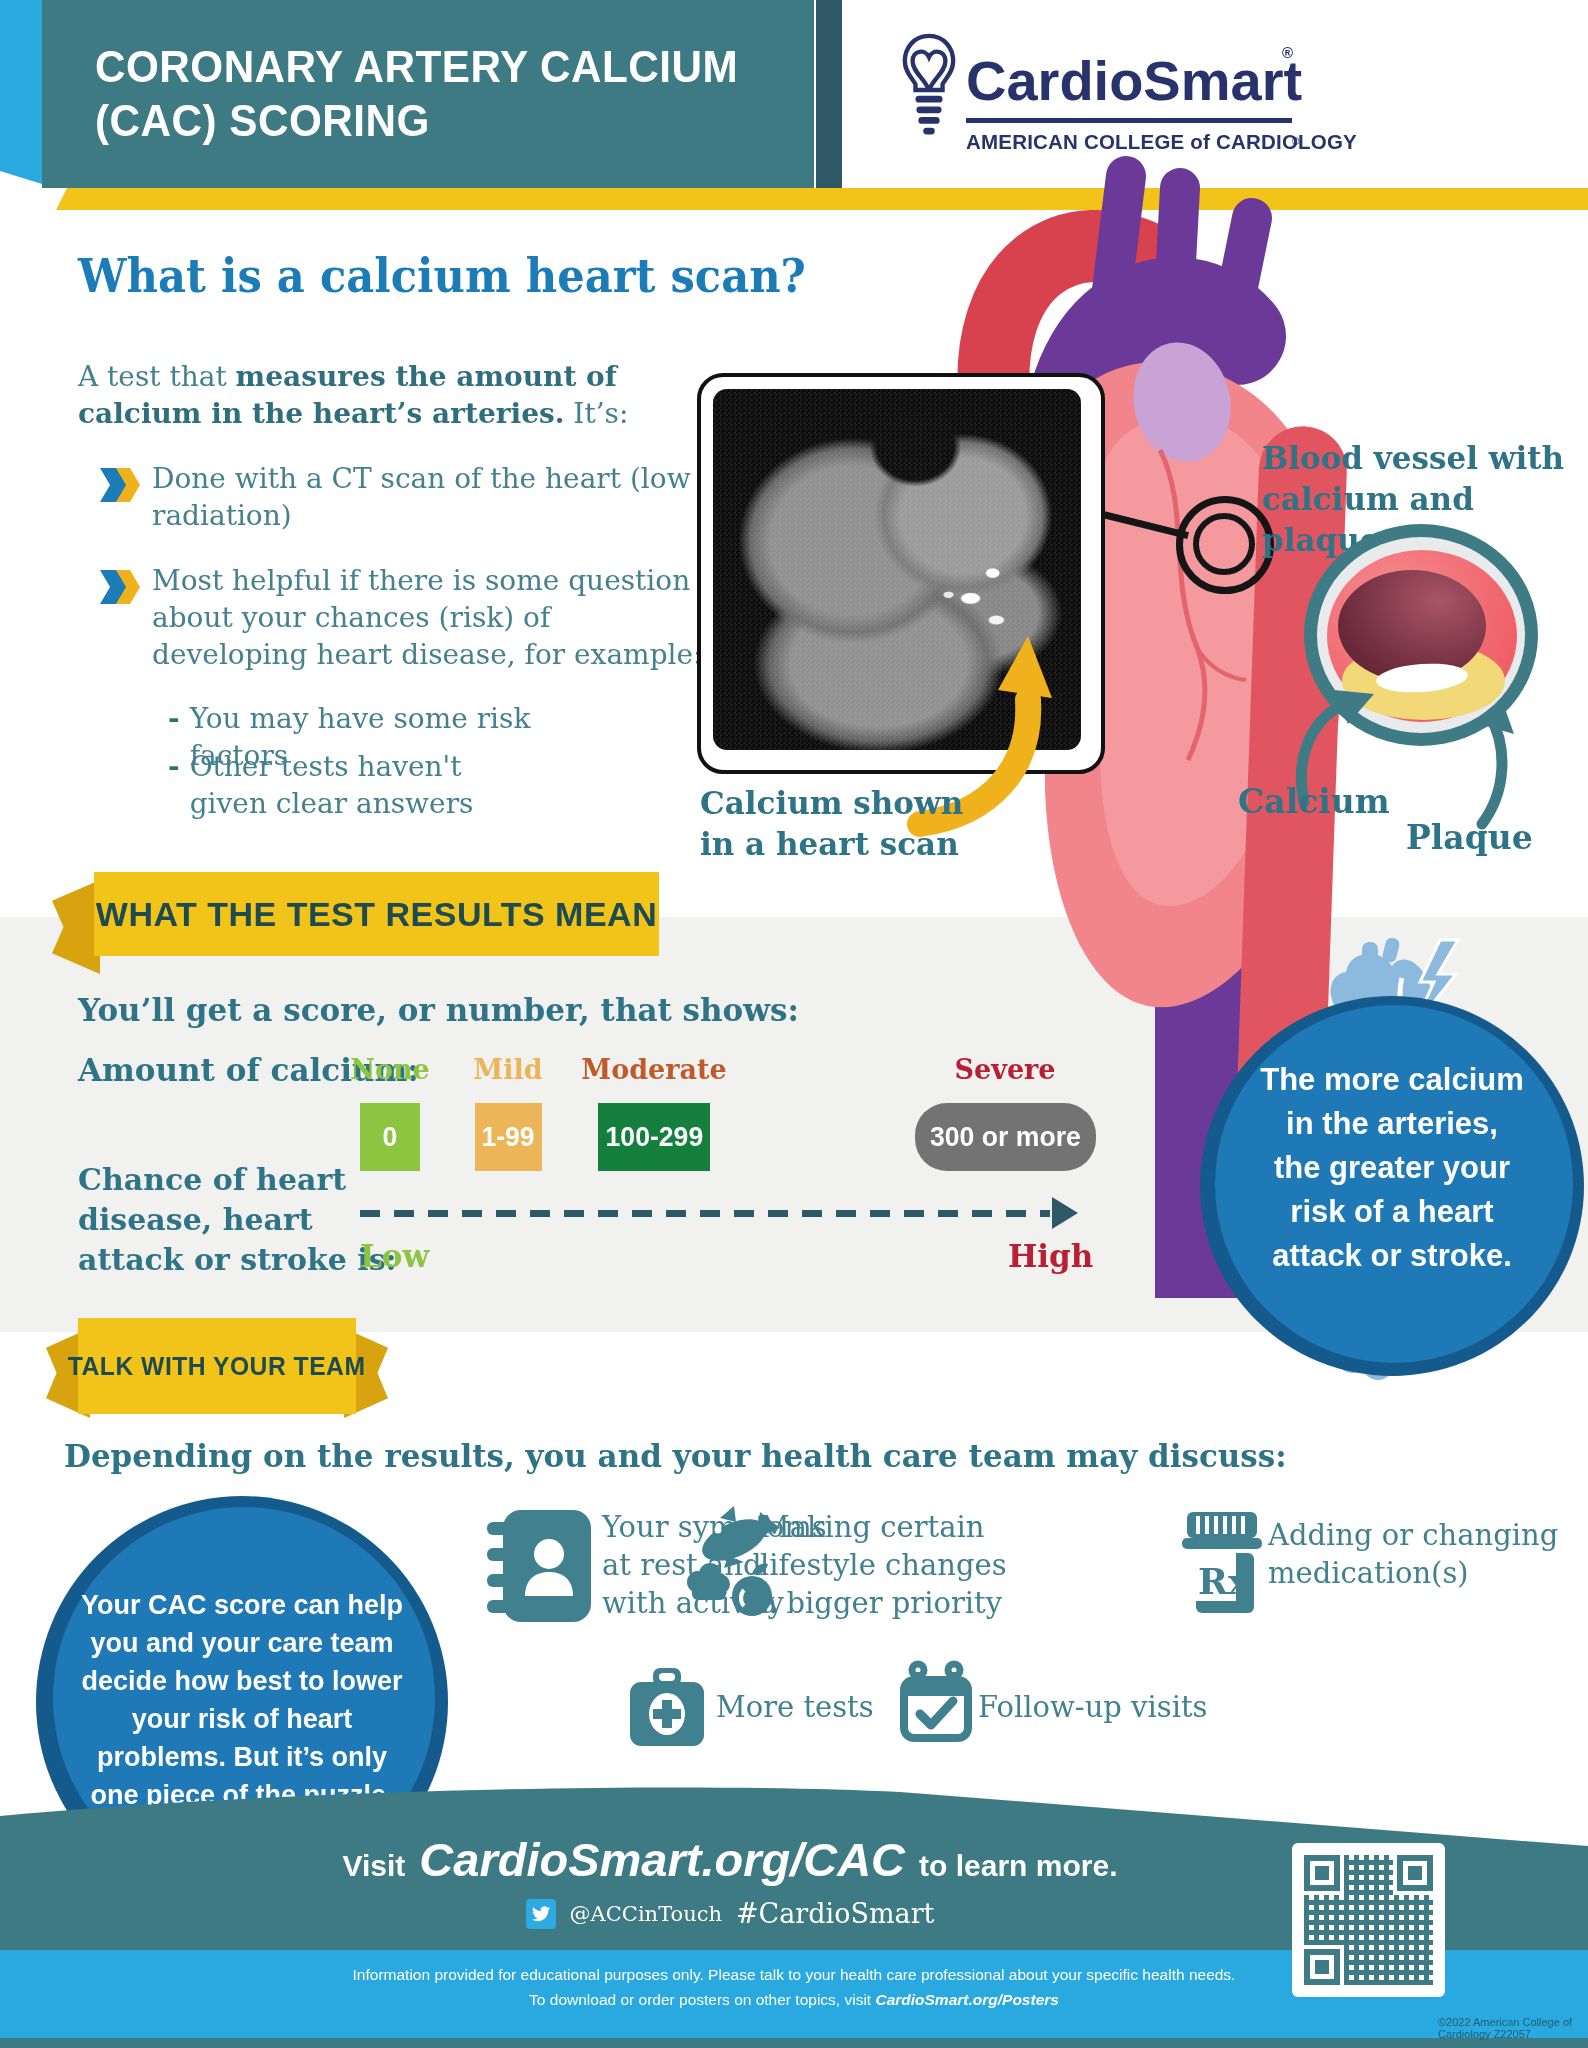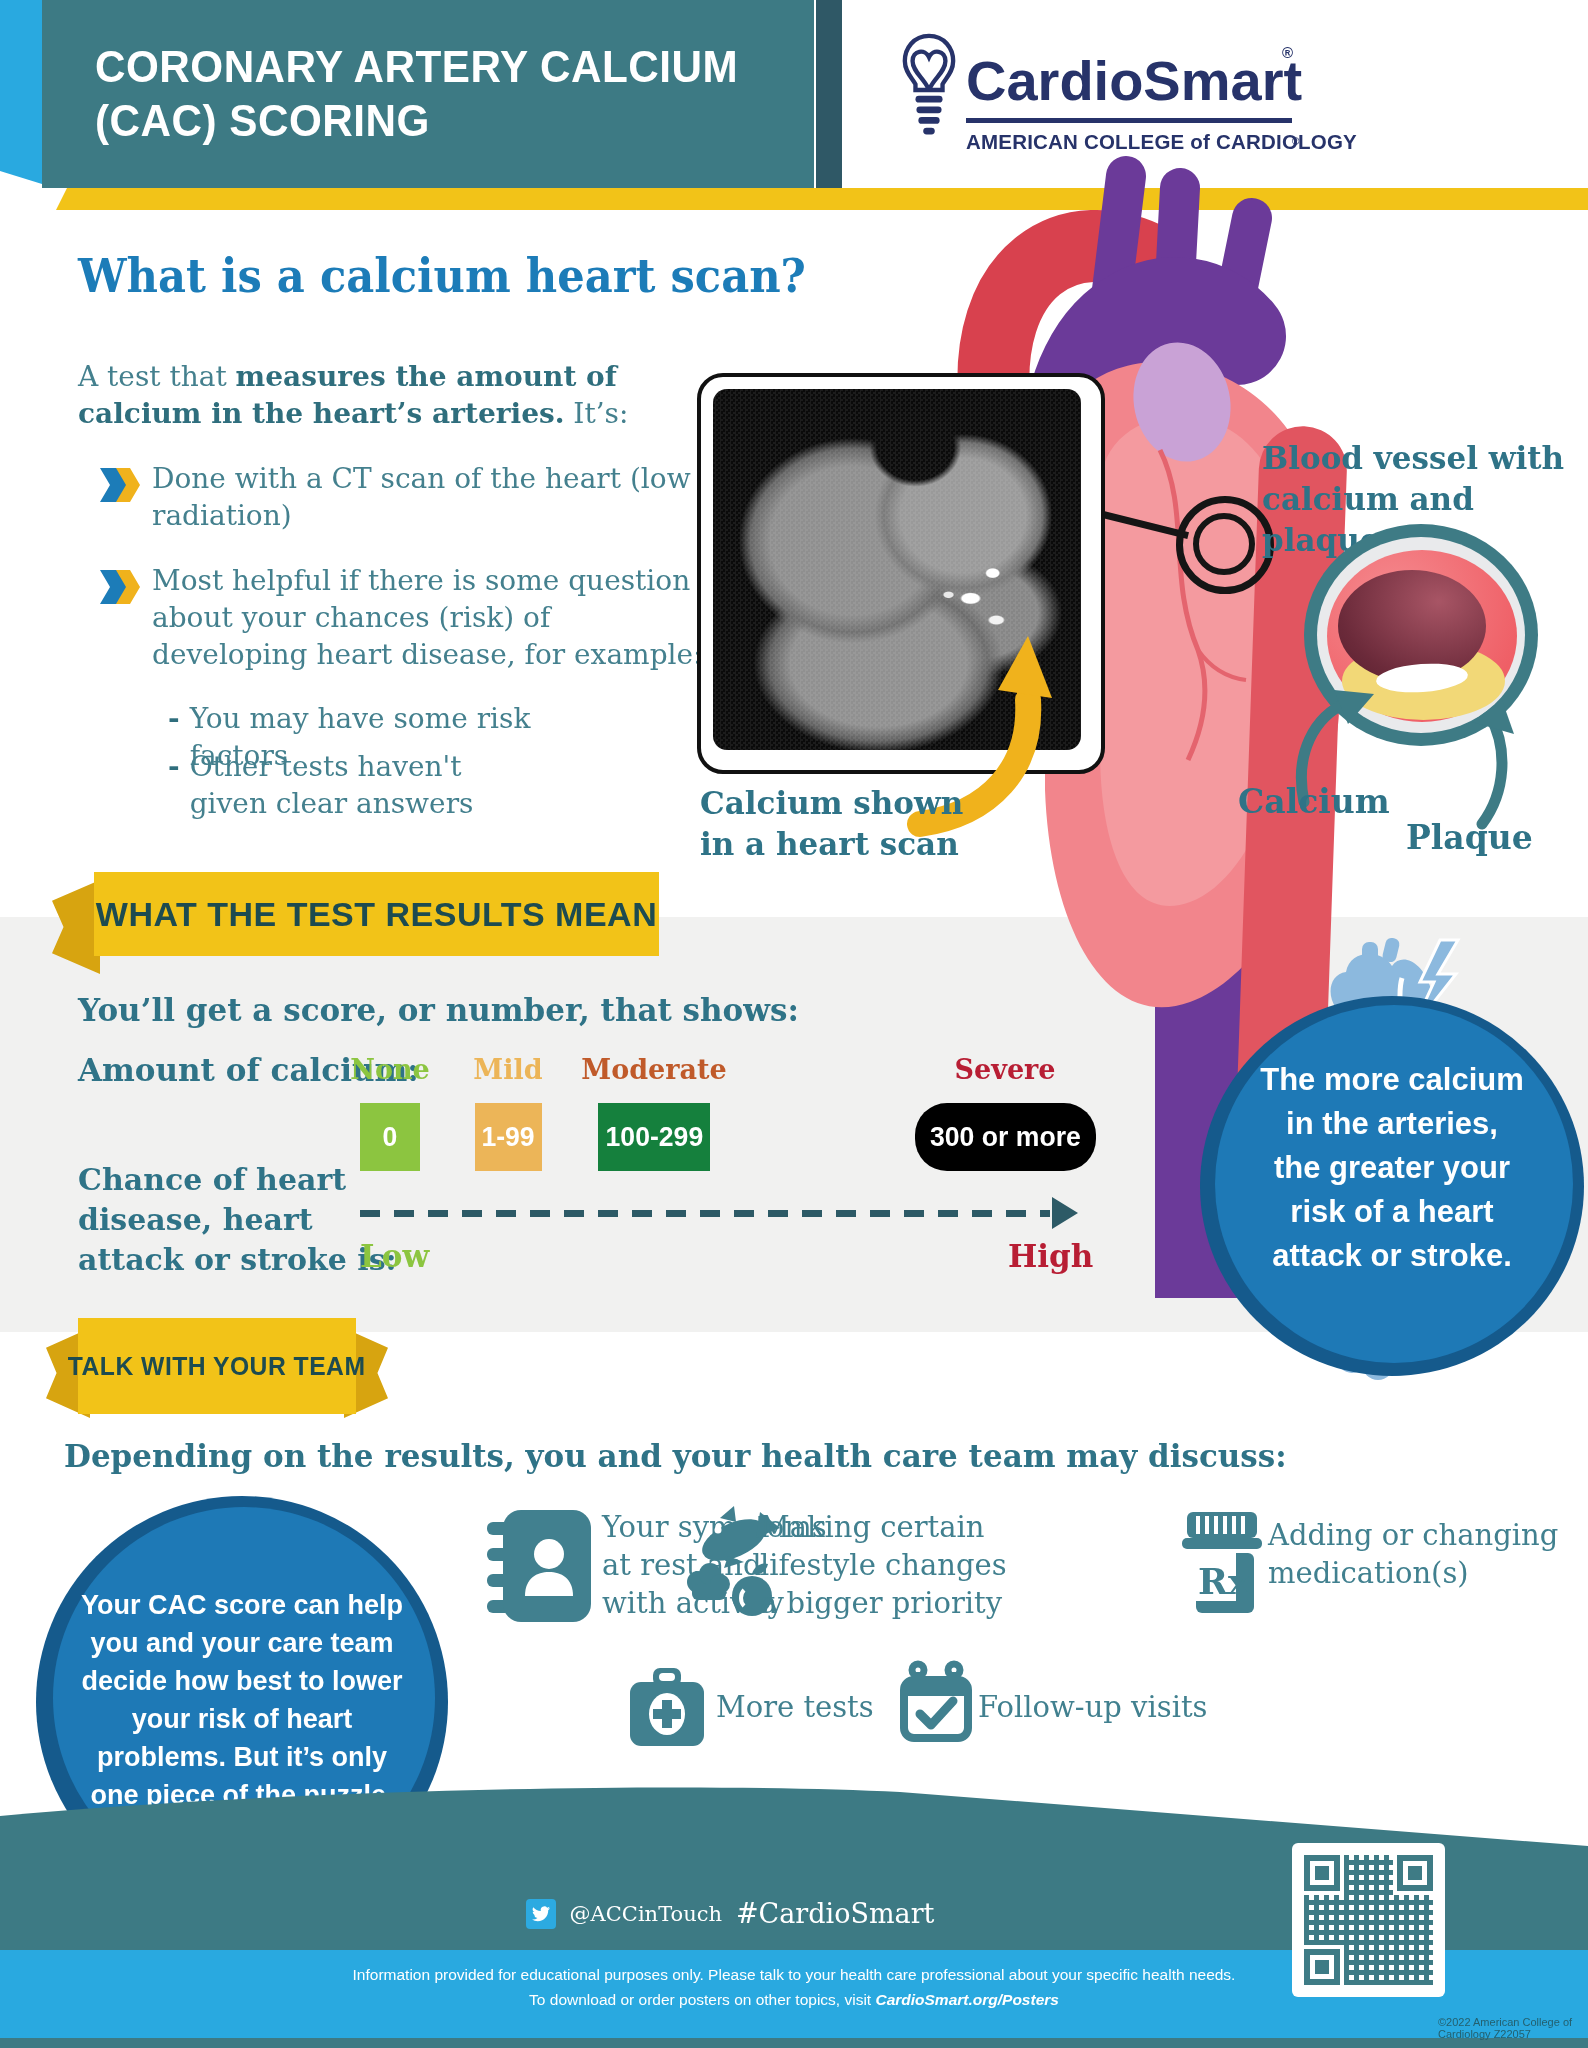--- a/index.html
+++ b/index.html
@@ -229,21 +229,21 @@
       </div>
   </div>
   <div class="scale-item" style="left:544px;top:1054px;">
     <div class="scale-label" style="color:#c05a2a;">Moderate</div>
     <div class="scale-box" style="width:112px;margin-top:18px;background:#15803d;">
         <span>100-299</span>
       </div>
   </div>
   <div class="scale-item" style="left:895px;top:1054px;">
     <div class="scale-label" style="color:#b81e34;">Severe</div>
-    <div class="scale-box" style="width:181px;margin-top:18px;background:#000000;border-radius:32px;">
+    <div class="scale-box" style="width:181px;margin-top:18px;background:#737373;border-radius:32px;">
         <span>300 or more</span>
       </div>
   </div>
 
   <div class="abs dashes"></div>
   <div class="abs dash-head"></div>
   <div class="abs" style="left:360px;top:1238px;font-size:31px;font-weight:bold;color:#8cc540;">Low</div>
   <div class="abs" style="left:1008px;top:1238px;font-size:31px;font-weight:bold;color:#b81e34;">High</div>
 
   <span class="abs" style="left:1322px;top:936px;">
@@ -383,20 +383,25 @@
       <path d="M20 54 L31 65 L53 41" stroke="#41808f" stroke-width="9" fill="none" stroke-linecap="round" stroke-linejoin="round"></path>
     </svg>
   </span>
   <div class="abs discuss-txt" style="left:978px;top:1688px;">Follow-up visits</div>
 
   <svg class="abs" style="left:0;top:1782px;z-index:2;" width="1588" height="70" viewBox="0 0 1588 70">
     <path d="M0,34 C300,6 700,0 900,10 L1588,64 L1588,70 L0,70 Z" fill="#3d7a84"></path>
   </svg>
   <div class="abs footer-teal" style="z-index:2;"></div>
 
+  <div class="abs visit-row" style="z-index:3;">
+    <span class="sans" style="font-size:30px;font-weight:bold;">Visit</span>
+    <span class="sans" style="font-size:47px;font-weight:bold;font-style:italic;">CardioSmart.org/CAC</span>
+    <span class="sans" style="font-size:30px;font-weight:bold;">to learn more.</span>
+  </div>
 
   <div class="abs social-row" style="z-index:3;">
     <span style="width:30px;height:30px;background:#2caae1;border-radius:4px;display:flex;align-items:center;justify-content:center;">
       <svg width="20" height="18" viewBox="0 0 22 20">
           <path d="M21 3.6c-.7.3-1.5.5-2.3.6.8-.5 1.5-1.3 1.8-2.2-.8.5-1.7.8-2.6 1A4.1 4.1 0 0 0 10.8 6.7 11.6 11.6 0 0 1 2.4 2.4a4.1 4.1 0 0 0 1.3 5.5c-.7 0-1.3-.2-1.9-.5 0 1.9 1.4 3.6 3.3 4-.6.2-1.2.2-1.8.1a4.1 4.1 0 0 0 3.8 2.9A8.2 8.2 0 0 1 1 16.1a11.6 11.6 0 0 0 6.3 1.9c7.5 0 11.7-6.3 11.7-11.7v-.5c.8-.6 1.5-1.3 2-2.2z" fill="#fff"></path>
         </svg>
     </span>
     <span style="font-size:21px;">@ACCinTouch</span>
     <span style="font-size:27px;">#CardioSmart</span>
   </div>

